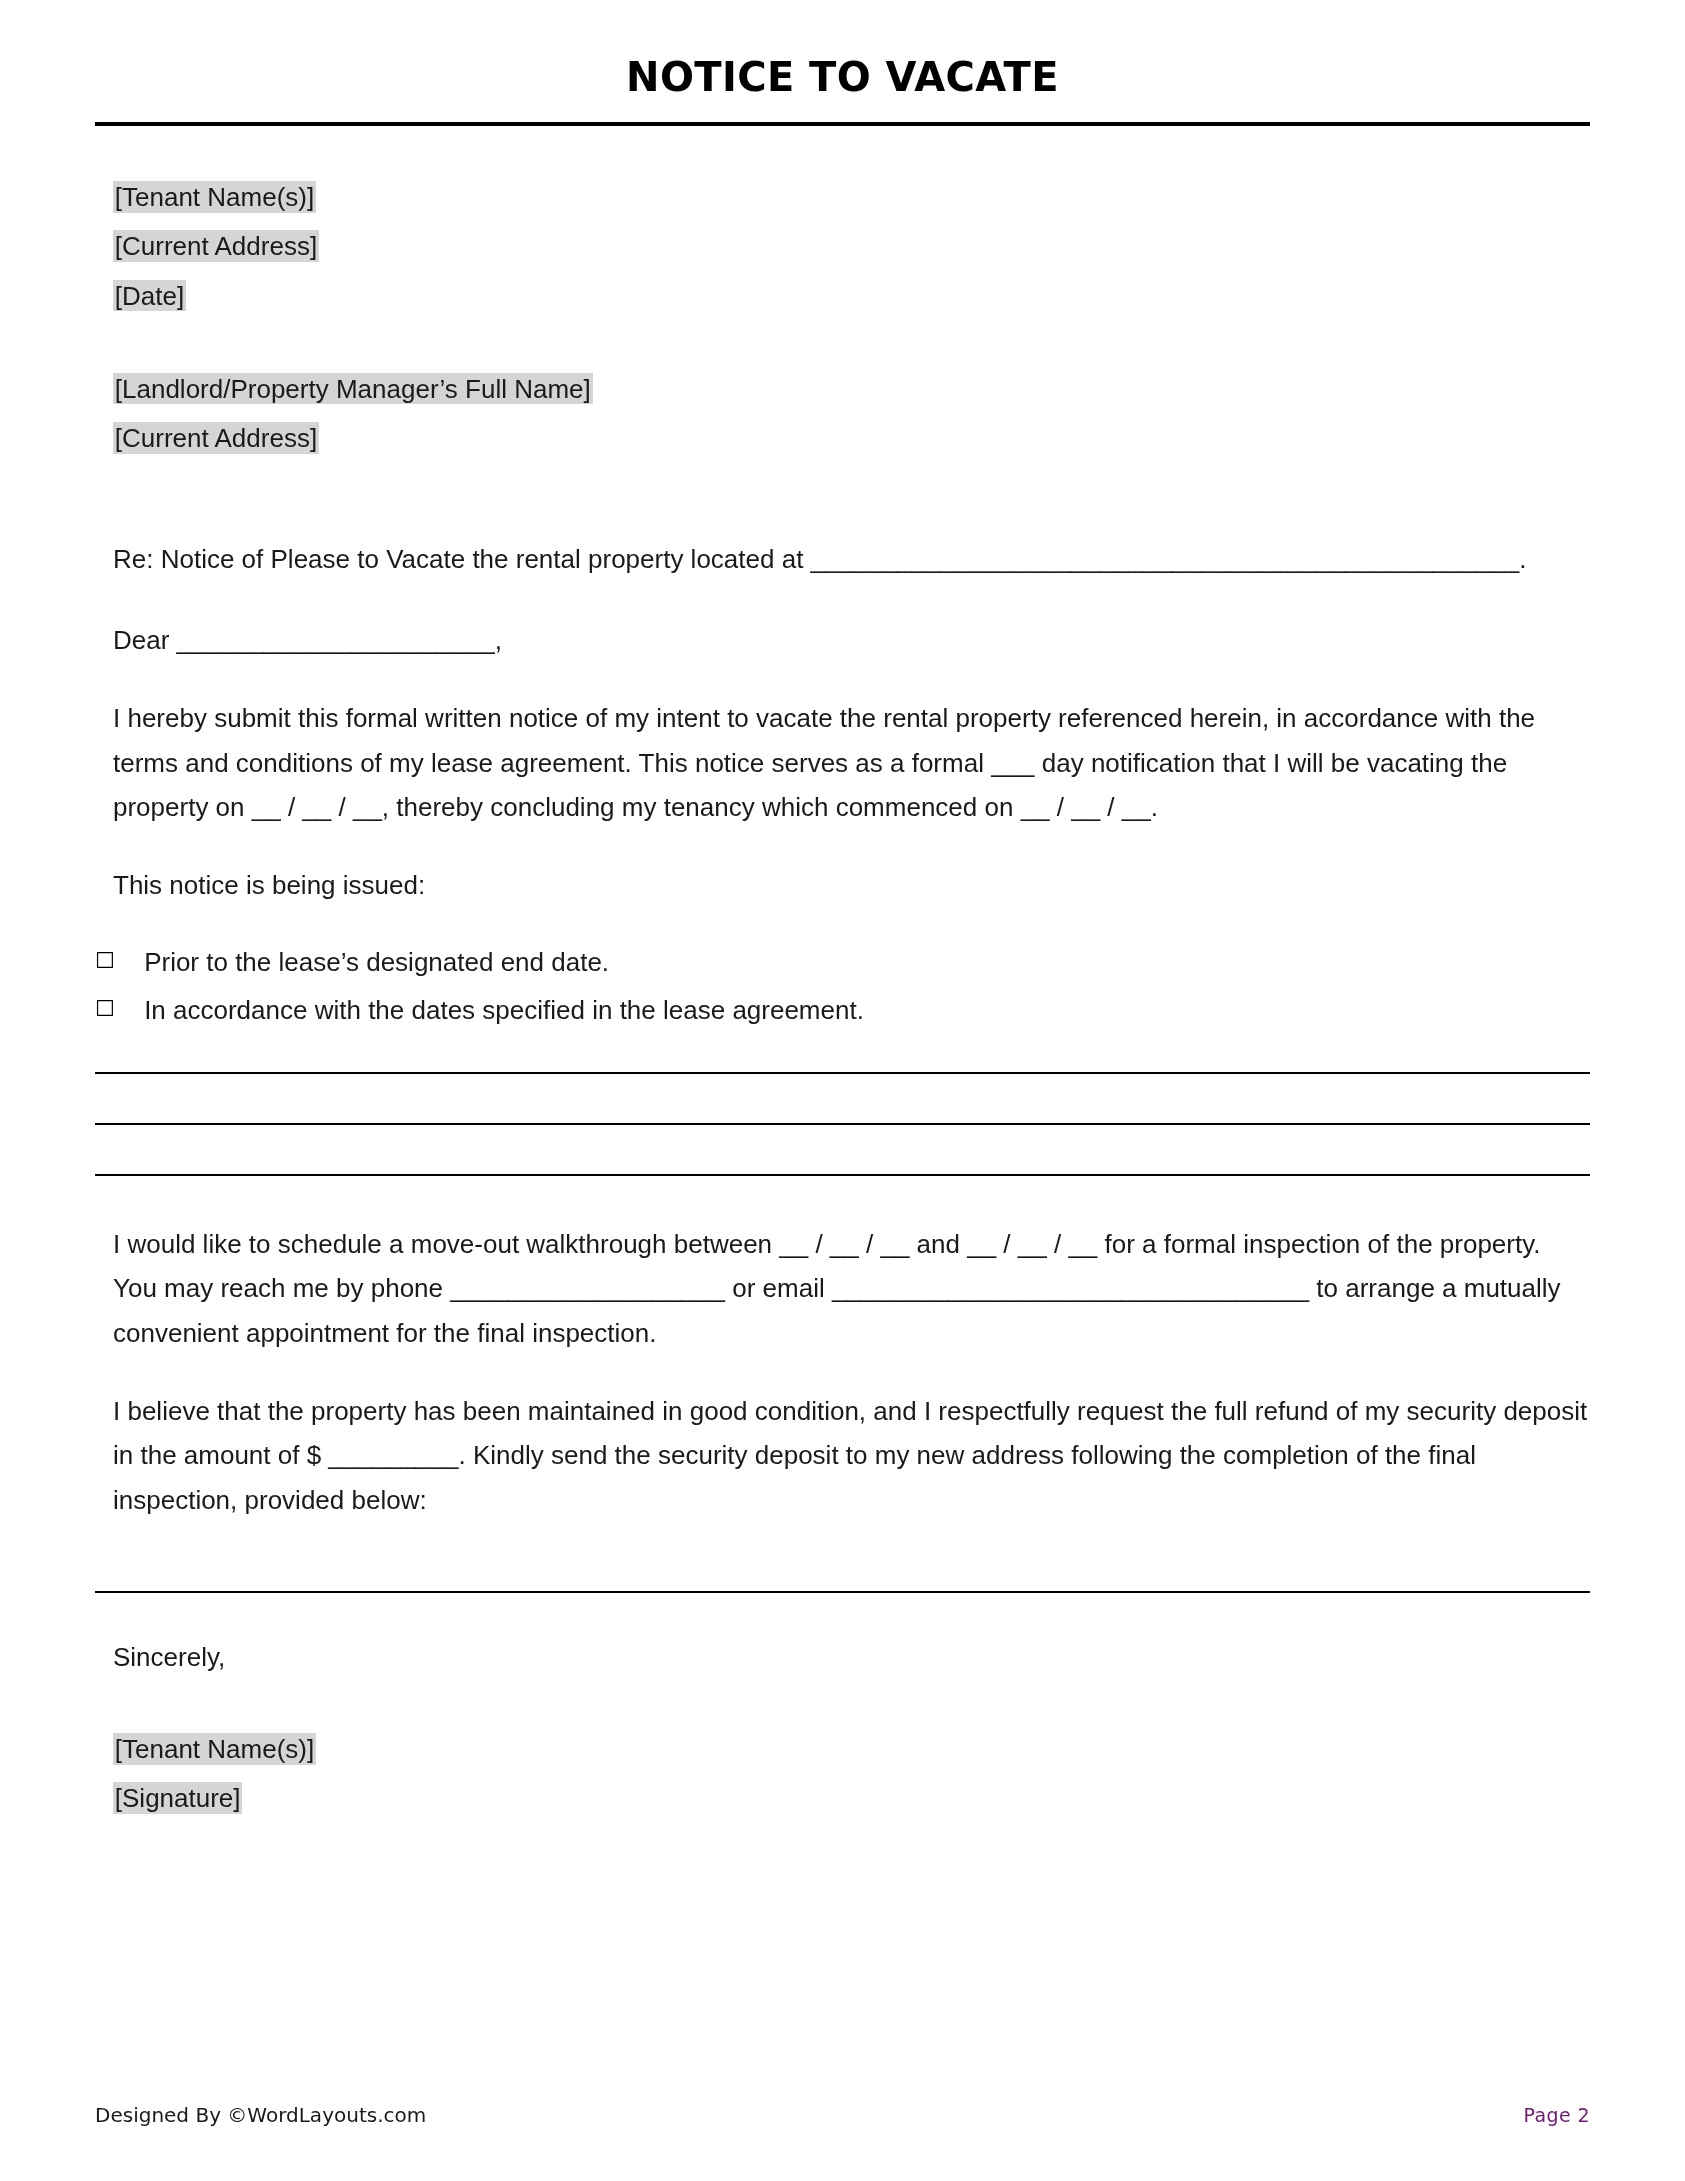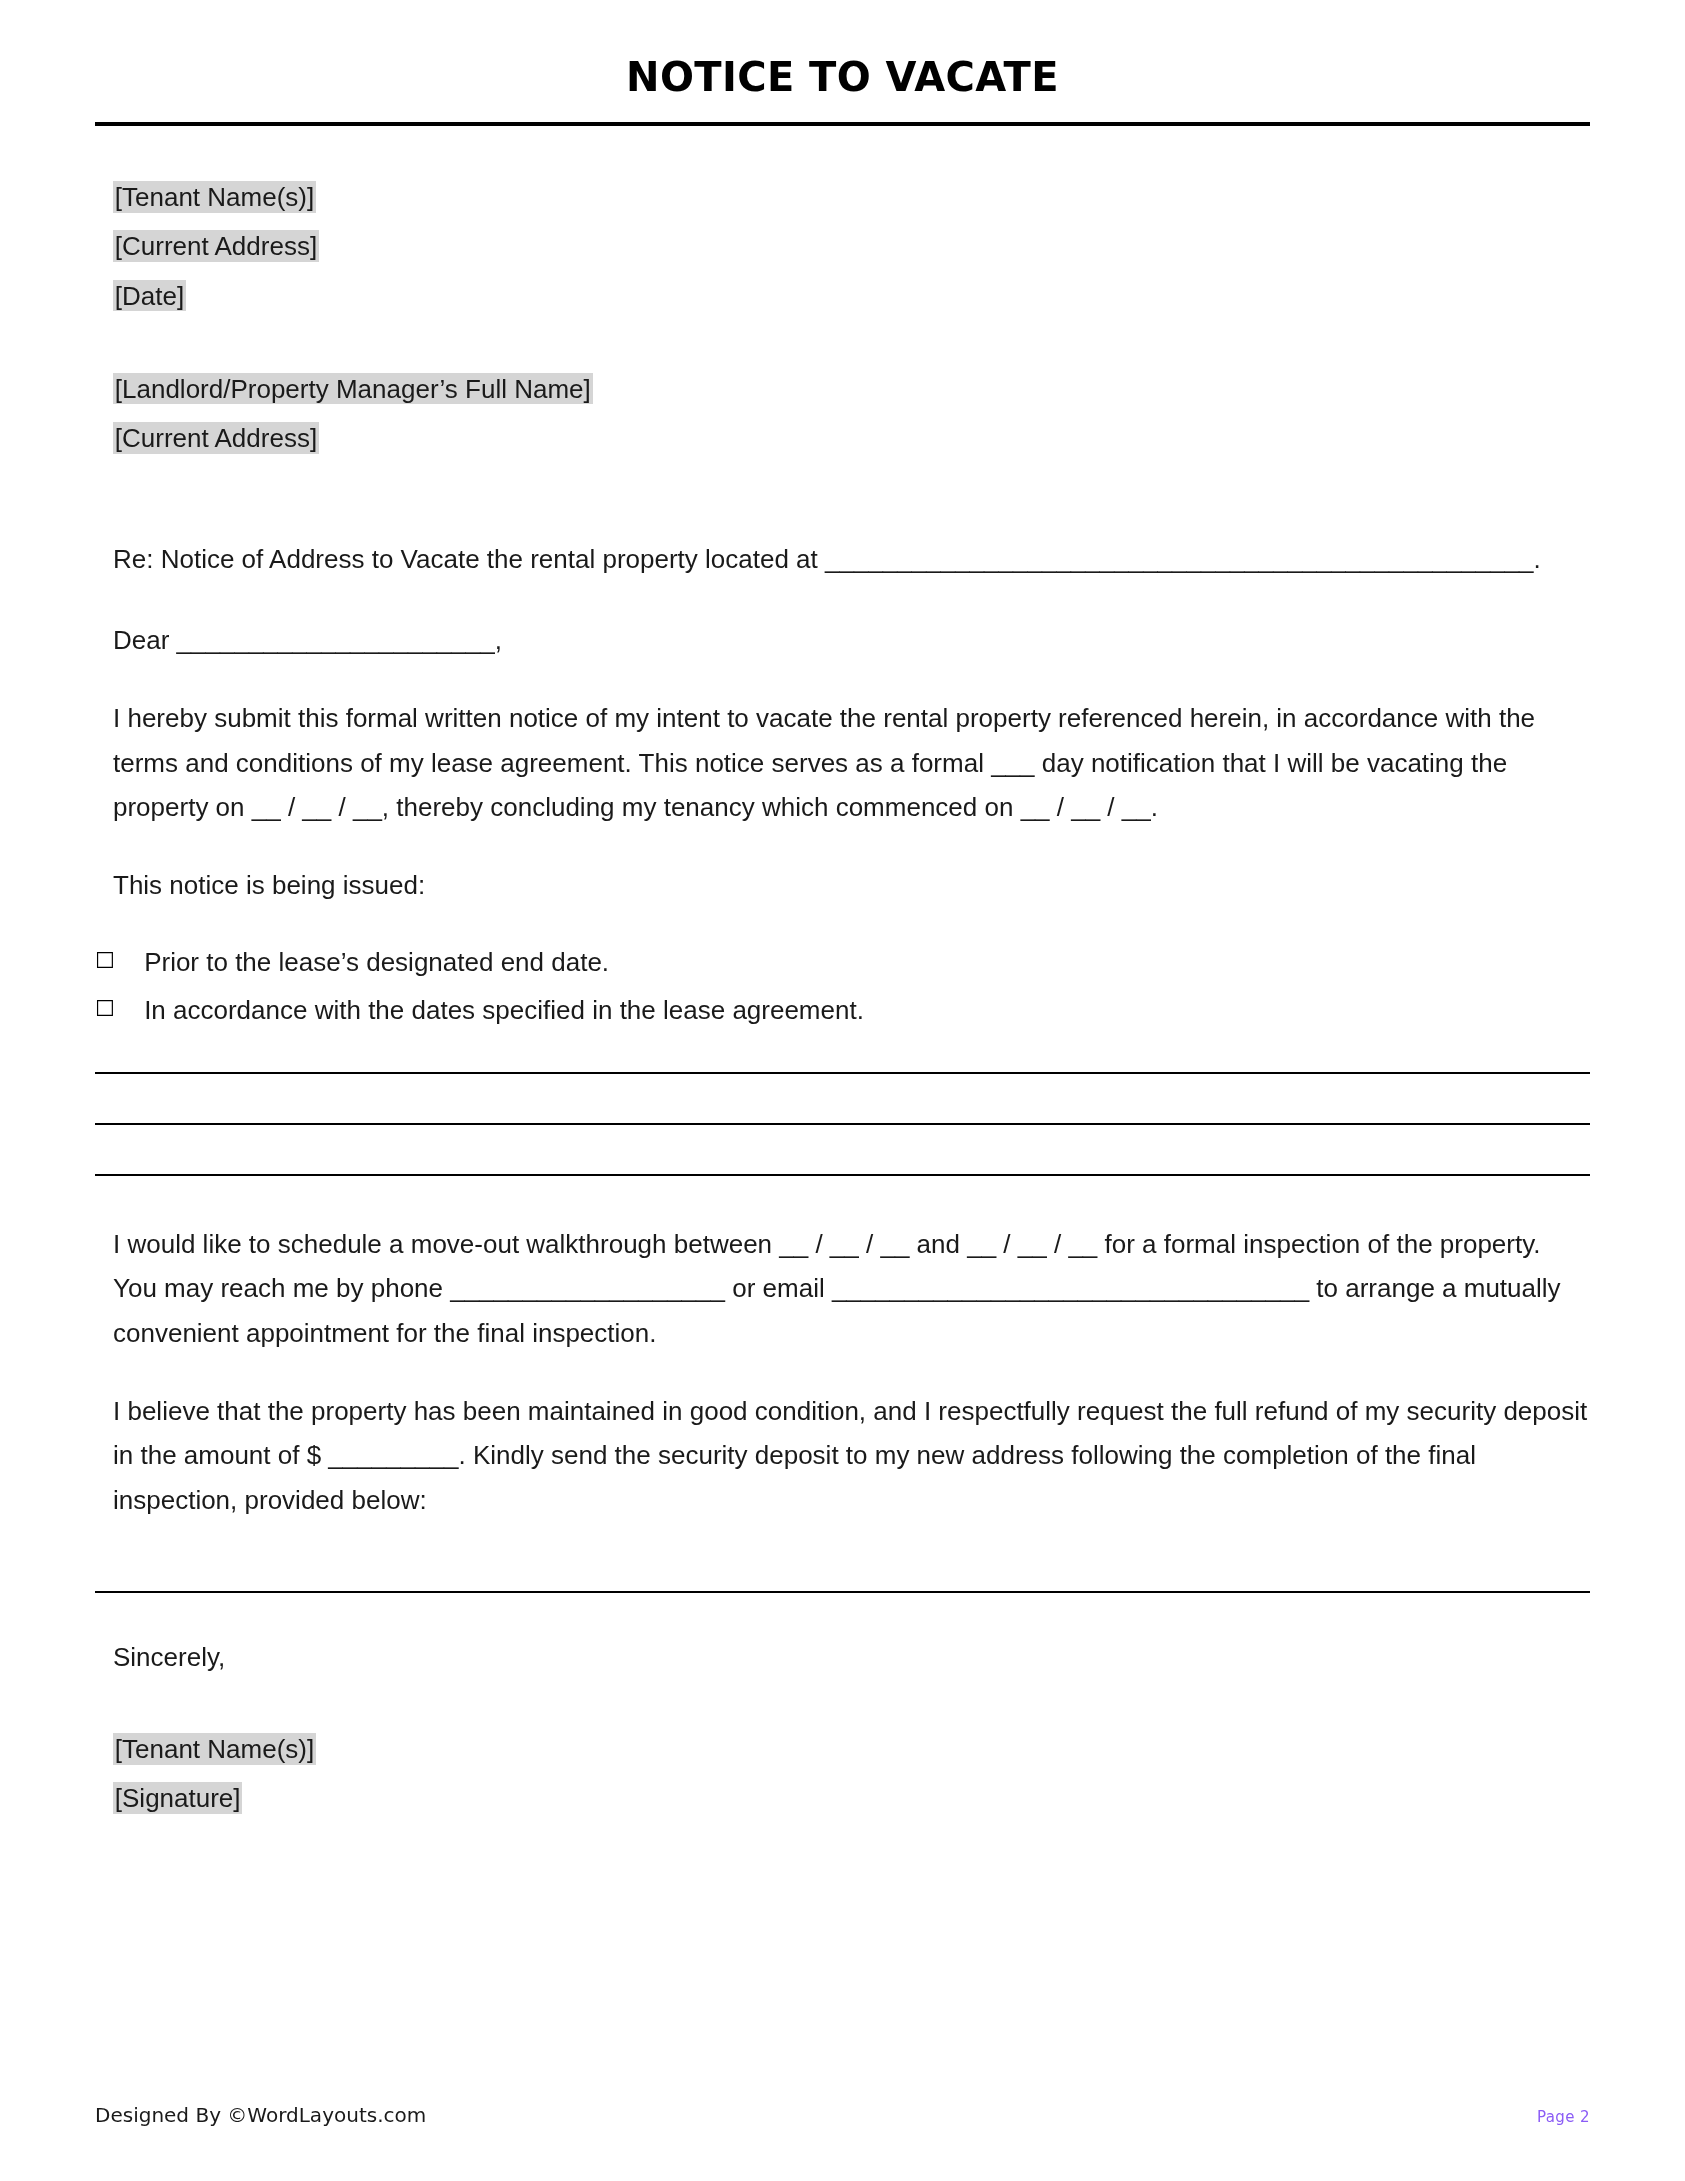--- a/index.html
+++ b/index.html
@@ -149,22 +149,22 @@
     justify-content: space-between;
     align-items: baseline;
   }
   .footer-left {
     font-family: "DejaVu Sans", sans-serif;
     font-size: 20px;
     color: #1a1a1a;
   }
   .footer-right {
     font-family: "DejaVu Sans", sans-serif;
-    font-size: 15px;
-    color: #8b5cf6;
+    font-size: 19px;
+    color: #701a75;
     letter-spacing: 0.4px;
   }
 </style>
 </head>
 <body>
 
 <div class="page">
   <div class="content">
 
     <div class="title-block">
@@ -178,21 +178,21 @@
       <p class="body-text addr-line"><span class="hl">[Date]</span></p>
     </div>
 
     <div class="addr-gap"></div>
 
     <div>
       <p class="body-text addr-line"><span class="hl">[Landlord/Property Manager’s Full Name]</span></p>
       <p class="body-text addr-line"><span class="hl">[Current Address]</span></p>
     </div>
 
-    <p class="body-text re-line"><span>Re: Notice of Address to Vacate the rental property located at </span><span>_________________________________________________</span><span>.</span></p>
+    <p class="body-text re-line"><span>Re: Notice of Please to Vacate the rental property located at </span><span>_________________________________________________</span><span>.</span></p>
 
     <p class="body-text salutation"><span>Dear </span><span>______________________</span><span>,</span></p>
 
     <p class="body-text para">I hereby submit this formal written notice of my intent to vacate the rental property referenced herein, in accordance with the terms and conditions of my lease agreement. This notice serves as a formal ___ day notification that I will be vacating the property on __ / __ / __, thereby concluding my tenancy which commenced on __ / __ / __.</p>
 
     <p class="body-text para">This notice is being issued:</p>
 
     <div class="check-list">
       <div class="check-row">
         <span class="checkbox-glyph">☐</span>

